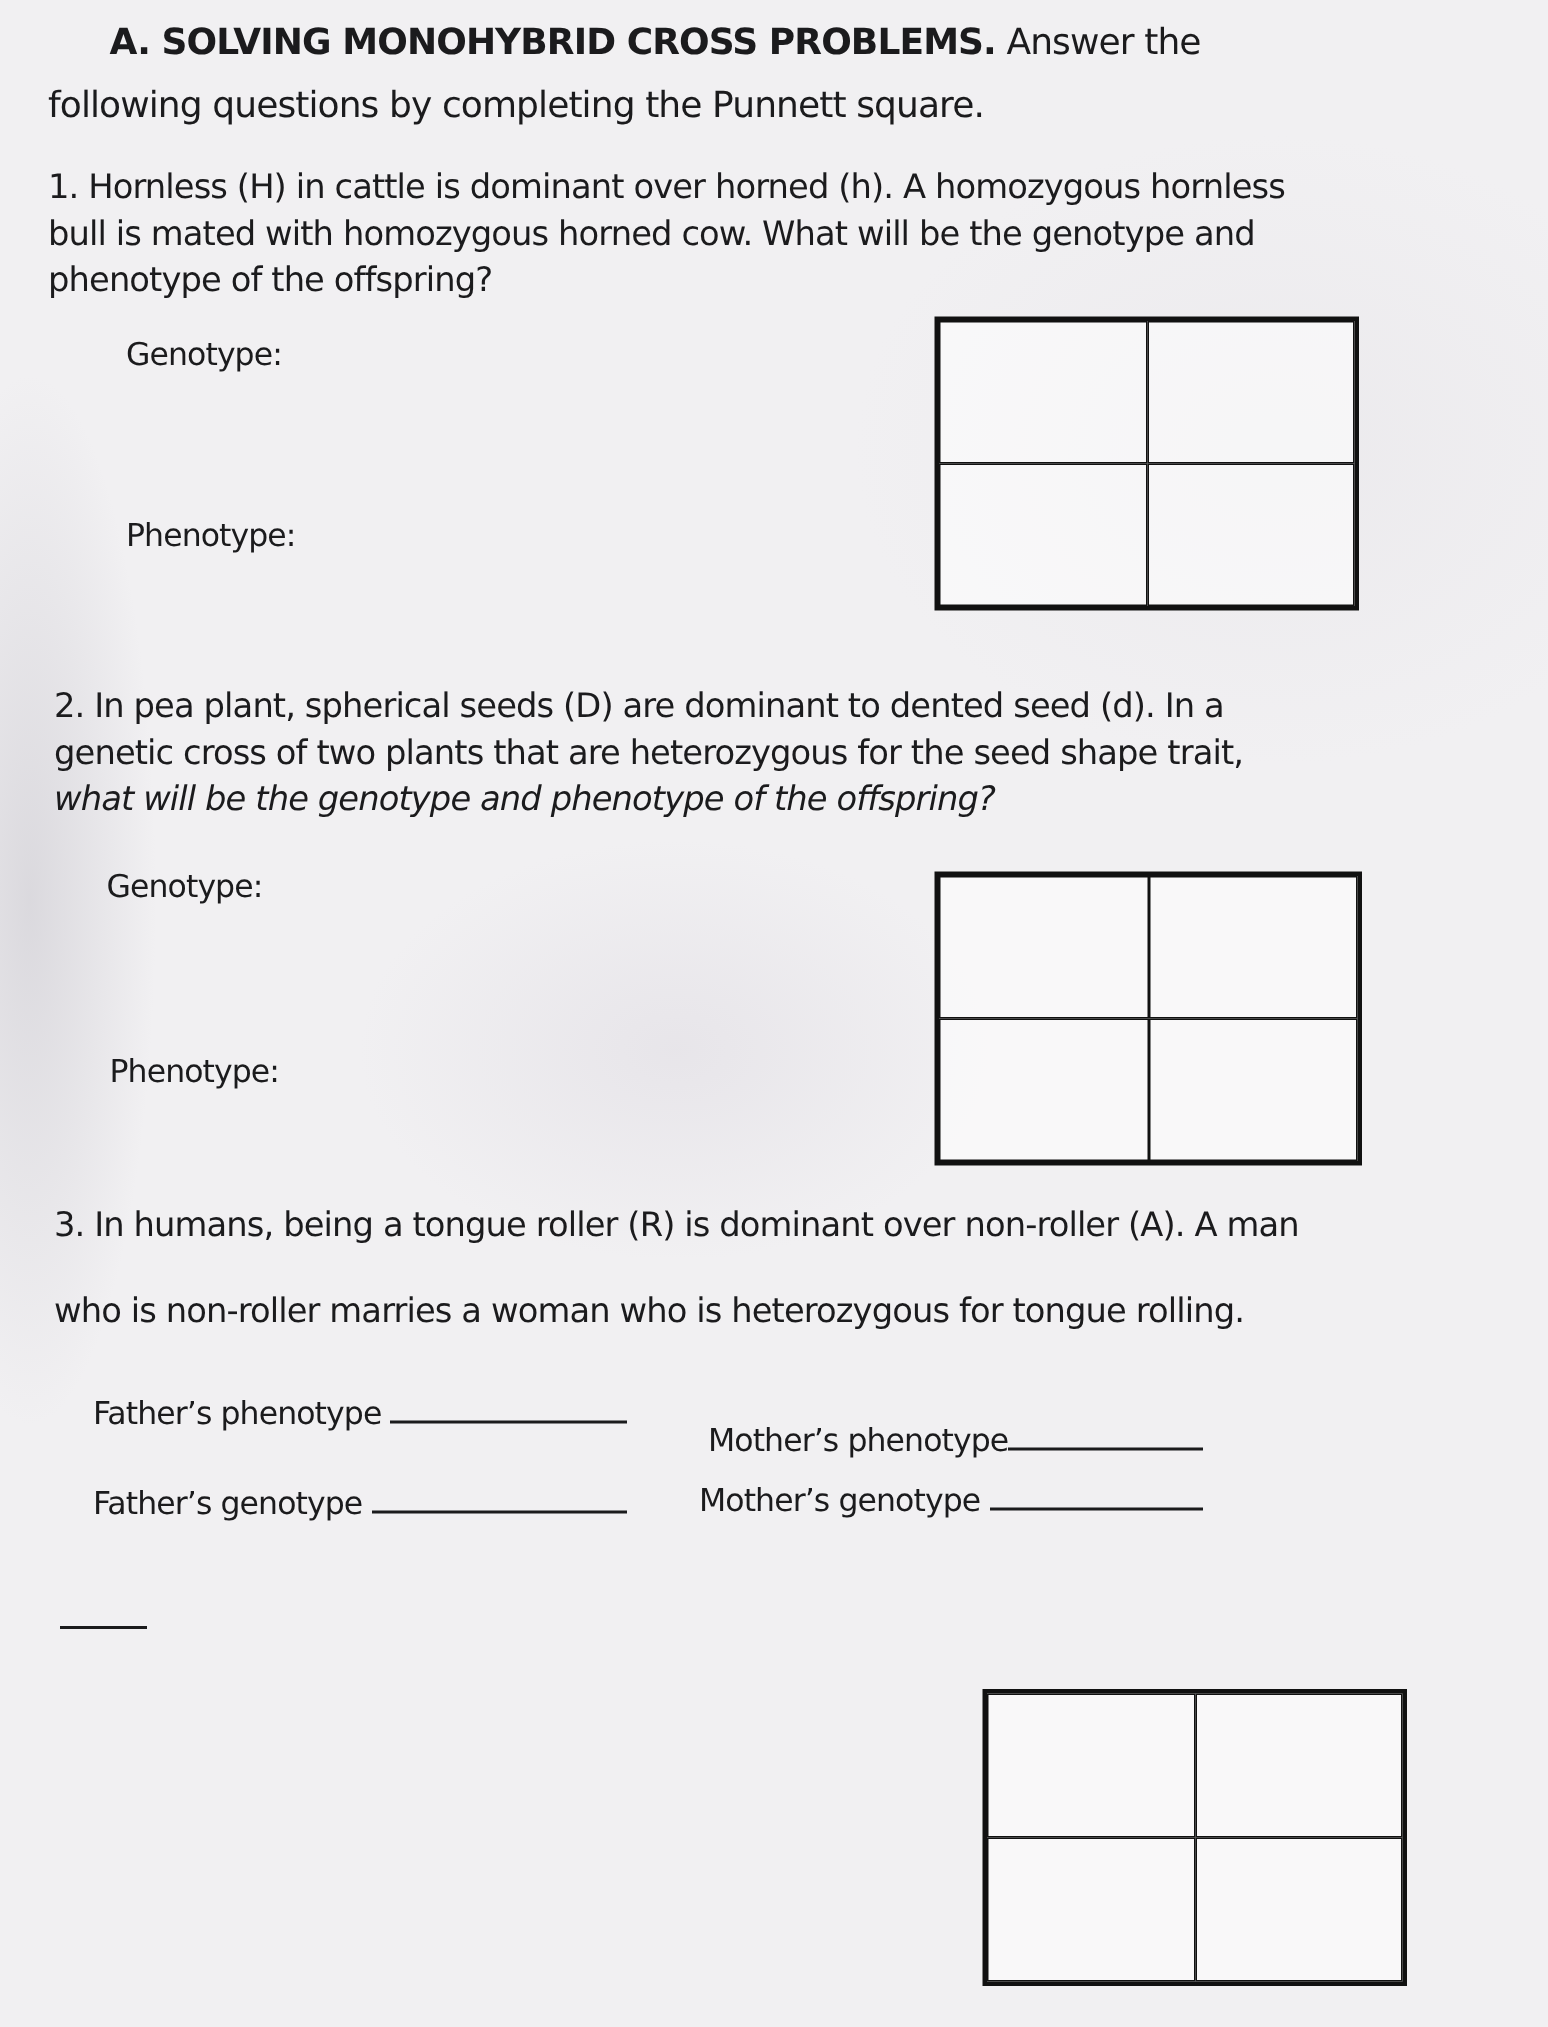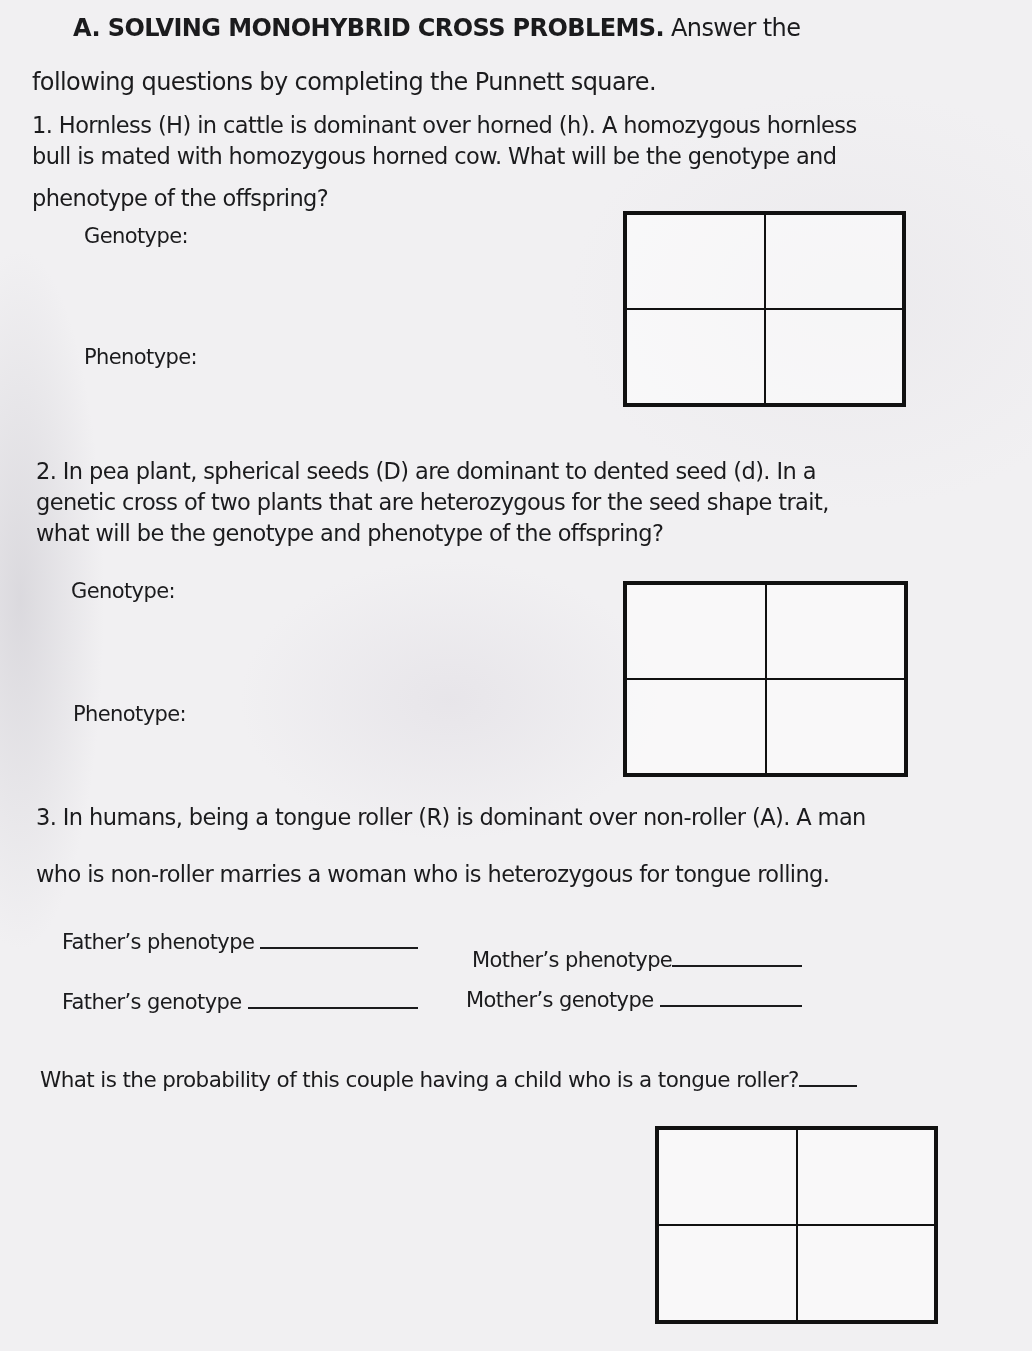--- a/index.html
+++ b/index.html
@@ -26,40 +26,40 @@
       border: 3px solid #111; box-sizing: border-box; background: rgba(255,255,255,0.55);
     }
     .cell { border: 1.5px solid #111; }
   </style>
 </head>
 <body>
 
 <div class="txt heading" style="left:32px; top:8px;margin-left:41px;">
   <b>A. SOLVING MONOHYBRID CROSS  PROBLEMS.</b><span> Answer the</span>
 </div>
-<div class="txt heading" style="left:32px; top:50px;margin-top:12px;">following questions by completing the Punnett square.</div>
+<div class="txt heading" style="left:32px; top:50px;">following questions by completing the Punnett square.</div>
 
 <div>
   <div class="txt q" style="left:32px; top:110px;">1. Hornless (H) in cattle is dominant over horned (h). A homozygous hornless</div>
   <div class="txt q" style="left:32px; top:141px;">bull is mated with homozygous horned cow. What will be the genotype and</div>
-  <div class="txt q" style="left:32px; top:183px;">phenotype of the offspring?</div>
+  <div class="txt q" style="left:32px; top:172px;">phenotype of the offspring?</div>
   <div class="txt label" style="left:84px; top:224px;">Genotype:</div>
   <div class="txt label" style="left:84px; top:345px;">Phenotype:</div>
   <div class="punnett" style="left:623px; top:211px; width:283px; height:196px;">
     <div class="cell"></div>
     <div class="cell"></div>
     <div class="cell"></div>
     <div class="cell"></div>
   </div>
 </div>
 
 <div>
   <div class="txt q" style="left:36px; top:456px;">2. In pea plant, spherical seeds (D) are dominant to dented seed (d). In a</div>
   <div class="txt q" style="left:36px; top:487px;">genetic cross of two plants that are heterozygous for the seed shape trait,</div>
-  <div class="txt q" style="left:36px; top:518px;">what will be the genotype and phenotype of the offspring?</div>
+  <div class="txt q" style="left:36px; top:518px;font-style:italic;">what will be the genotype and phenotype of the offspring?</div>
   <div class="txt label" style="left:71px; top:579px;">Genotype:</div>
   <div class="txt label" style="left:73px; top:702px;">Phenotype:</div>
   <div class="punnett" style="left:623px; top:581px; width:285px; height:196px;">
     <div class="cell"></div>
     <div class="cell"></div>
     <div class="cell"></div>
     <div class="cell"></div>
   </div>
 </div>
 
@@ -78,21 +78,21 @@
   <div class="txt label" style="left:62px; top:989px;text-align:right;">
     <span>Father’s genotype</span>
     <span class="blank" style="width:170px;"></span>
   </div>
   <div class="txt label" style="left:466px; top:987px;">
     <span>Mother’s genotype</span>
     <span class="blank" style="width:142px;"></span>
   </div>
 
   <div class="txt q" style="left:40px; top:1064px; font-size:21.5px;">
-    <span>What is the probability of this couple having a child who is a tongue roller?</span><span class="blank" style="width:58px;"></span>
+    <span class="blank" style="width:58px;"></span>
   </div>
 
   <div class="punnett" style="left:655px; top:1126px; width:283px; height:198px;">
     <div class="cell"></div>
     <div class="cell"></div>
     <div class="cell"></div>
     <div class="cell"></div>
   </div>
 </div>
 

